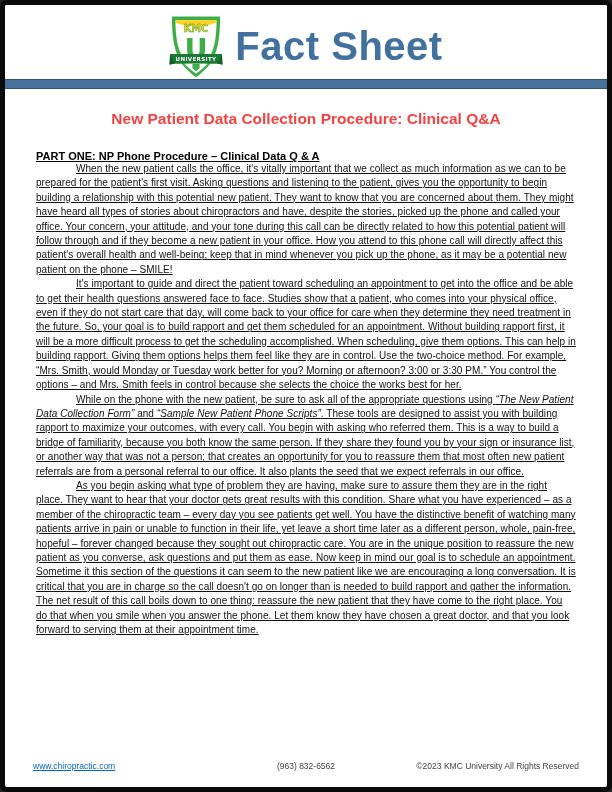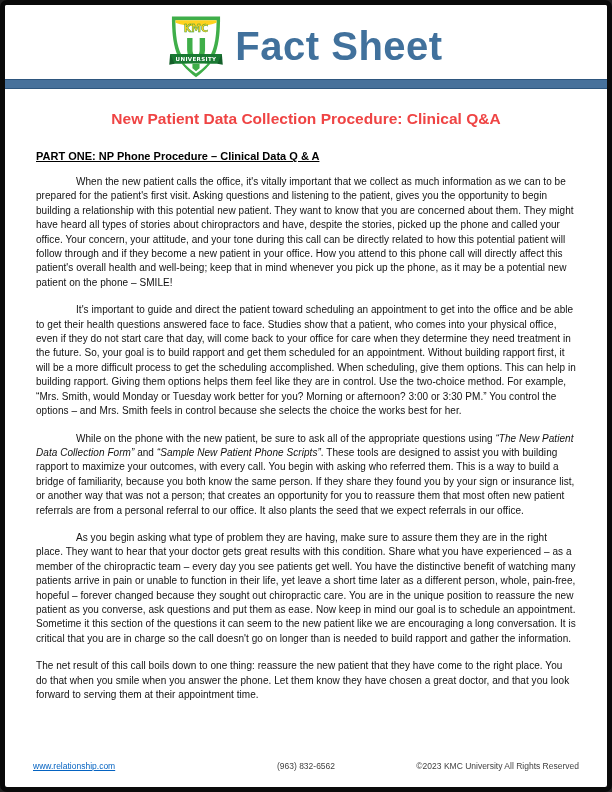--- a/index.html
+++ b/index.html
@@ -53,25 +53,26 @@
     color: #ef4444;
   }
   .section-heading {
     margin-top: 22px;
     font-size: 11px;
     font-weight: bold;
     text-decoration: underline;
     color: #000000;
   }
   .para {
-    margin-top: 13px;
+    margin-top: 0;
     font-size: 10px;
     line-height: 14.4px;
     letter-spacing: 0.05px;
     color: #111111;
+    text-decoration: underline;
   }
   .para.indent { text-indent: 40px; }
   .italic { font-style: italic; }
 
   
   .footer {
     position: absolute;
     left: 28px;
     right: 28px;
     bottom: 16px;
@@ -122,18 +123,18 @@
     <div>
         <p class="para indent"><span>When the new patient calls the office, it's vitally important that we collect as much information as we can to be prepared for the patient's first visit. Asking questions and listening to the patient, gives you the opportunity to begin building a relationship with this potential new patient. They want to know that you are concerned about them. They might have heard all types of stories about chiropractors and have, despite the stories, picked up the phone and called your office. Your concern, your attitude, and your tone during this call can be directly related to how this potential patient will follow through and if they become a new patient in your office. How you attend to this phone call will directly affect this patient's overall health and well-being; keep that in mind whenever you pick up the phone, as it may be a potential new patient on the phone – SMILE!</span></p>
         <p class="para indent"><span>It's important to guide and direct the patient toward scheduling an appointment to get into the office and be able to get their health questions answered face to face. Studies show that a patient, who comes into your physical office, even if they do not start care that day, will come back to your office for care when they determine they need treatment in the future.  So, your goal is to build rapport and get them scheduled for an appointment. Without building rapport first, it will be a more difficult process to get the scheduling accomplished.  When scheduling, give them options. This can help in building rapport. Giving them options helps them feel like they are in control. Use the two-choice method. For example, “Mrs. Smith, would Monday or Tuesday work better for you? Morning or afternoon? 3:00 or 3:30 PM.” You control the options – and Mrs. Smith feels in control because she selects the choice the works best for her.</span></p>
         <p class="para indent"><span>While on the phone with the new patient, be sure to ask all of the appropriate questions using </span><span class="italic">“The New Patient Data Collection Form”</span><span> and </span><span class="italic">“Sample New Patient Phone Scripts”</span><span>. These tools are designed to assist you with building rapport to maximize your outcomes, with every call.  You begin with asking who referred them. This is a way to build a bridge of familiarity, because you both know the same person. If they share they found you by your sign or insurance list, or another way that was not a person; that creates an opportunity for you to reassure them that most often new patient referrals are from a personal referral to our office. It also plants the seed that we expect referrals in our office.</span></p>
         <p class="para indent"><span>As you begin asking what type of problem they are having, make sure to assure them they are in the right place. They want to hear that your doctor gets great results with this condition. Share what you have experienced – as a member of the chiropractic team – every day you see patients get well. You have the distinctive benefit of watching many patients arrive in pain or unable to function in their life, yet leave a short time later as a different person, whole, pain-free, hopeful – forever changed because they sought out chiropractic care. You are in the unique position to reassure the new patient as you converse, ask questions and put them as ease. Now keep in mind our goal is to schedule an appointment. Sometime it this section of the questions it can seem to the new patient like we are encouraging a long conversation. It is critical that you are in charge so the call doesn't go on longer than is needed to build rapport and gather the information.</span></p>
         <p class="para"><span>The net result of this call boils down to one thing: reassure the new patient that they have come to the right place. You do that when you smile when you answer the phone. Let them know they have chosen a great doctor, and that you look forward to serving them at their appointment time.</span></p>
       </div>
   </div>
 
   <div class="footer">
-    <a class="footer-site">www.relationship.com</a>
+    <a class="footer-site">www.chiropractic.com</a>
     <div class="footer-phone">(963) 832-6562</div>
     <div class="footer-copy">©2023 KMC University All Rights Reserved</div>
   </div>
 
 </div>
 
 </body></html>

